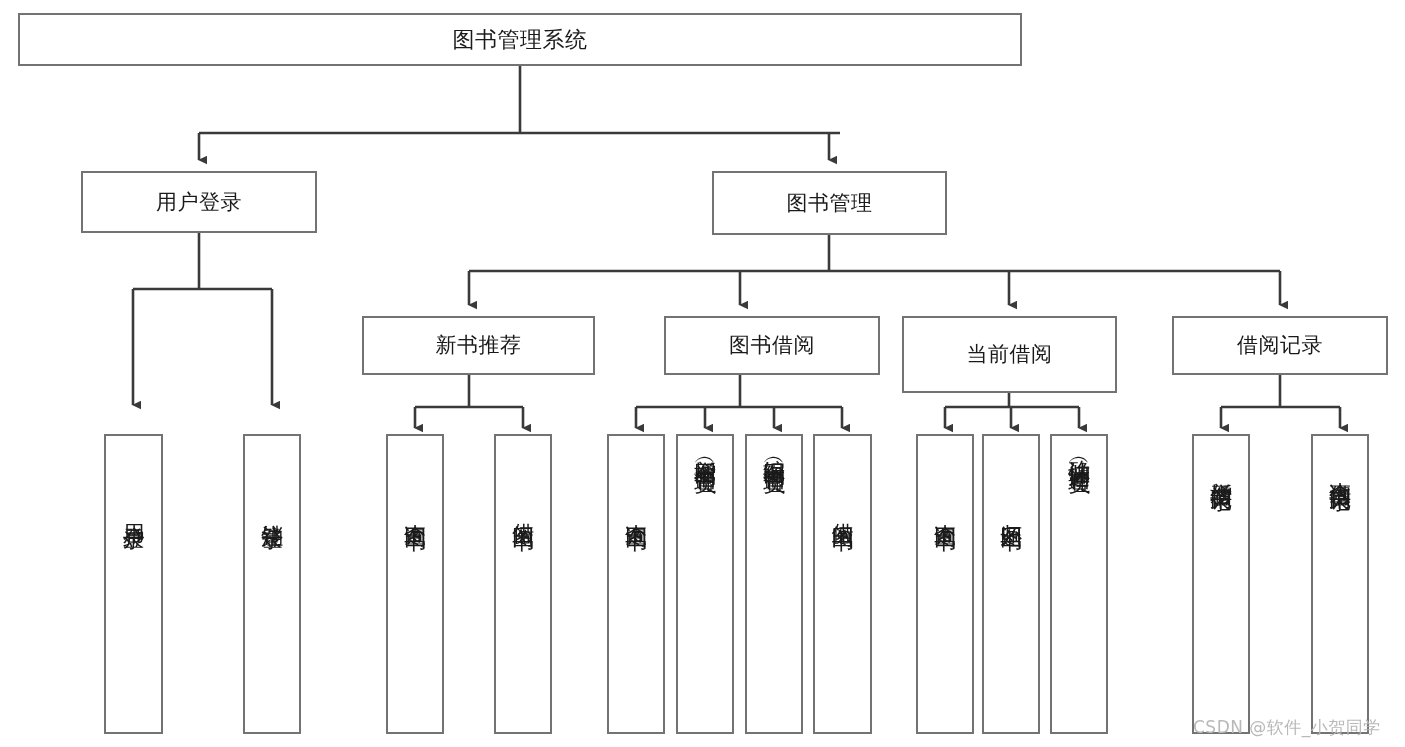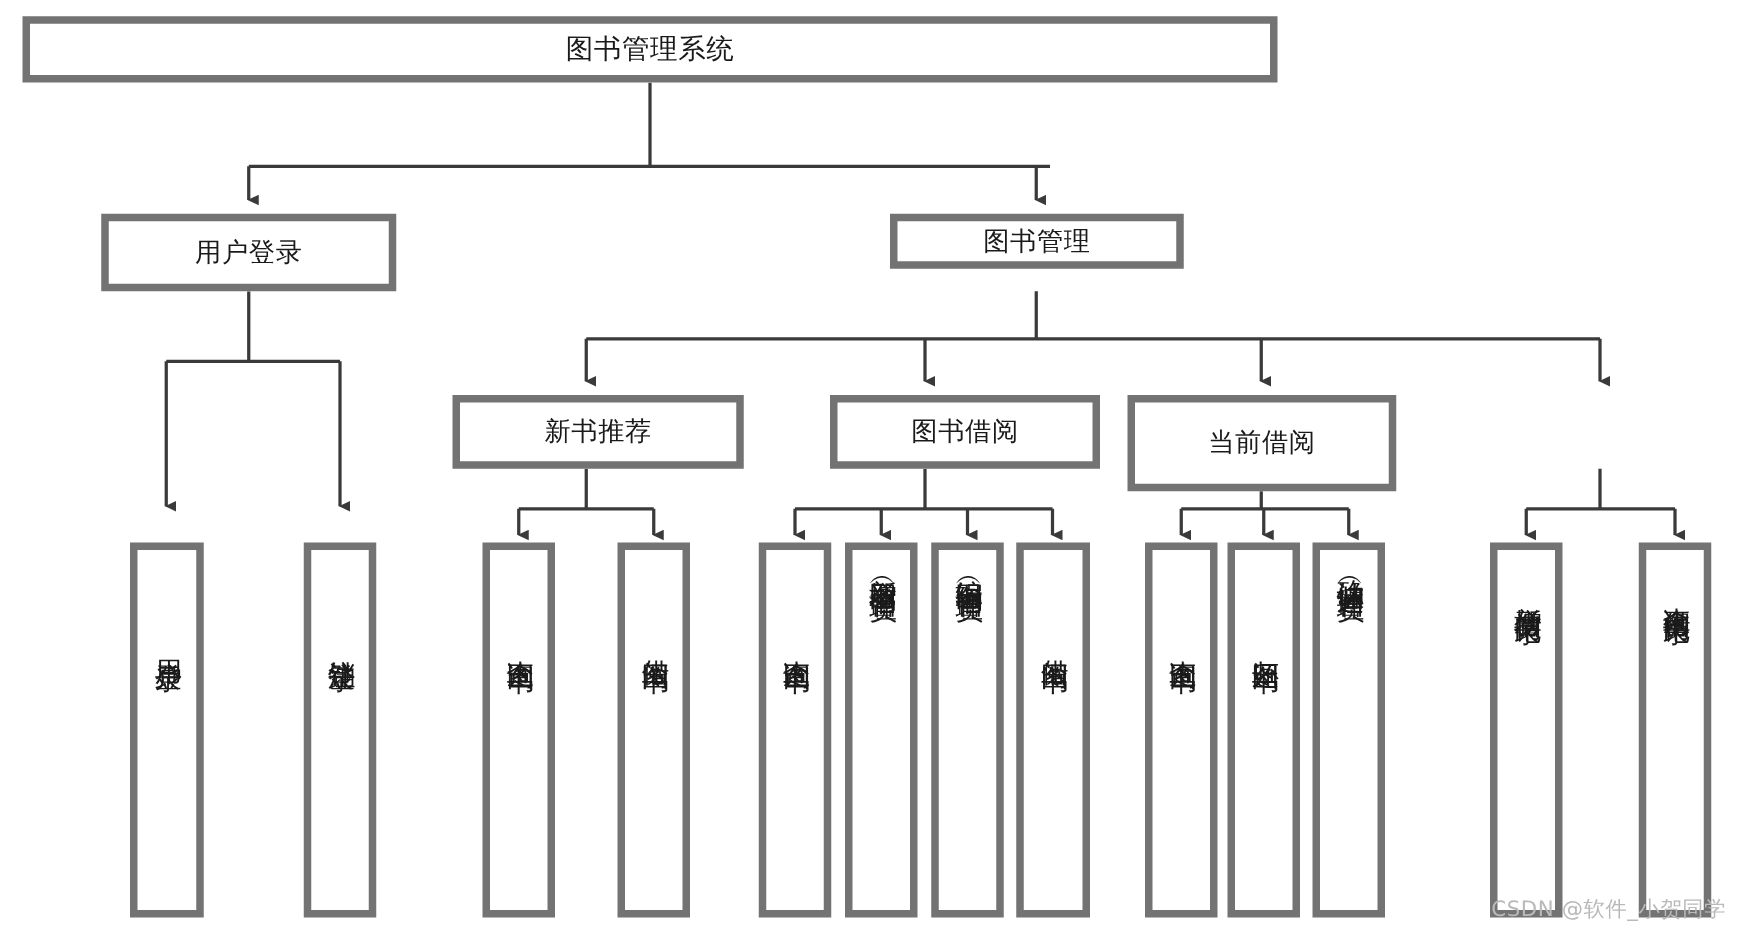--- a/index.html
+++ b/index.html
@@ -23,21 +23,21 @@
     left: 0;
     top: 0;
     width: 1405px;
     height: 747px;
     pointer-events: none;
   }
   .node {
     position: absolute;
     box-sizing: border-box;
     background: #ffffff;
-    border: 6px solid #737373;
+    border: 2px solid #737373;
     display: flex;
     align-items: center;
     justify-content: center;
     color: #1a1a1a;
   }
   .node-label {
     display: block;
     text-align: center;
     line-height: 1.18;
     white-space: nowrap;
@@ -128,33 +128,36 @@
     </g>
   </svg>
 
   <div class="node root horizontal" style="left:18px; top:13px; width:1004px; height:53px;">
     <span class="node-label">图书管理系统</span>
   </div>
 
   <div class="node horizontal" style="left:81px; top:171px; width:236px; height:62px;">
     <span class="node-label">用户登录</span>
   </div>
-  <div class="node horizontal" style="left:712px; top:171px; width:235px; height:44px;">
+  <div class="node horizontal" style="left:712px; top:171px; width:235px; height:64px;">
     <span class="node-label">图书管理</span>
   </div>
 
   <div class="node horizontal" style="left:362px; top:316px; width:233px; height:59px;">
     <span class="node-label">新书推荐</span>
   </div>
   <div class="node horizontal" style="left:632px; top:316px; width:216px; height:59px;margin-left:32px;">
     <span class="node-label">图书借阅</span>
   </div>
   <div class="node horizontal" style="left:902px; top:316px; width:215px; height:77px;">
     <span class="node-label">当前借阅</span>
   </div>
+  <div class="node horizontal" style="left:1172px; top:316px; width:216px; height:59px;">
+    <span class="node-label">借阅记录</span>
+  </div>
 
   <div class="node vertical" style="left:104px; top:434px; width:59px; height:300px; padding-top:70px;">
     <span class="node-label">用户登录</span>
   </div>
   <div class="node vertical" style="left:243px; top:434px; width:58px; height:300px; padding-top:70px;">
     <span class="node-label">注销登录</span>
   </div>
 
   <div class="node vertical" style="left:386px; top:434px; width:58px; height:300px; padding-top:70px;">
     <span class="node-label">查询图书</span>

